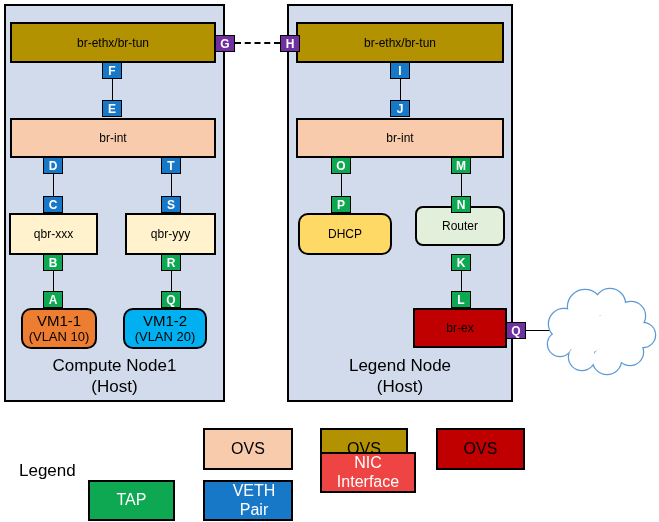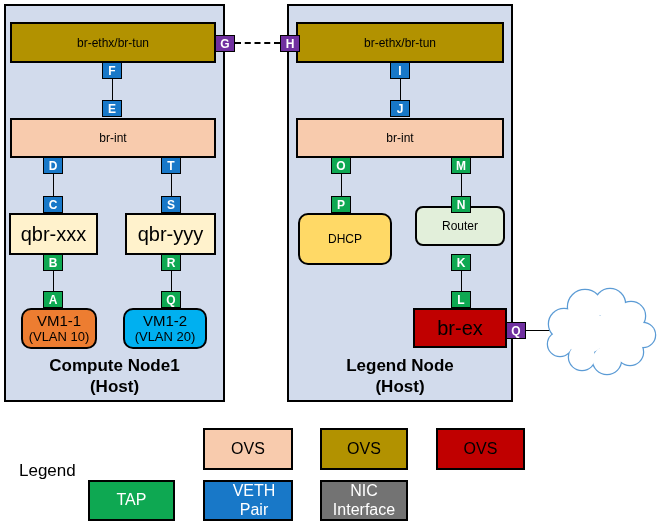--- a/index.html
+++ b/index.html
@@ -14,25 +14,25 @@
   .rounded { border-radius:10px; }
 
   .port { position:absolute; width:20px; height:17px; border:1px solid #000; color:#fff;
           display:flex; align-items:center; justify-content:center;
           font-size:12px; font-weight:600; line-height:1; }
 
   .vline { position:absolute; width:0; border-left:1.5px solid #000; }
   .hline { position:absolute; height:0; border-top:1.5px solid #000; }
   .dline { position:absolute; height:0; border-top:2px dashed #000; }
 
-  .title { position:absolute; text-align:center; font-weight:bold; font-size:17px;
+  .title { position:absolute; text-align:center; font-weight:normal; font-size:17px;
            line-height:1.25; white-space:pre-line; color:#000; }
 
   .big-label { font-size:12px; }
-  .mid-label { font-size:20px;text-align:right; }
+  .mid-label { font-size:12px;text-align:right; }
 
   .vm-name { font-size:15px; line-height:1.15; }
   .vm-vlan { font-size:13px; line-height:1.15; }
 
   .legend-item { position:absolute; border:2px solid #000; display:flex; align-items:center;
                  justify-content:center; text-align:center; font-size:16px; line-height:1.15;
                  white-space:pre-line; }
   .legend-label { position:absolute; font-size:17px; color:#000; }
 
   .cloud-wrap { position:absolute; }
@@ -102,21 +102,21 @@
   <div class="port" style="left: 215px; top: 35px; background-color: rgb(112, 48, 160);">G</div>
 
   <div class="box big-label" style="left: 296px; top: 22px; width: 208px; height: 41px; background-color: rgb(178, 146, 0);">
     <span>br-ethx/br-tun</span>
   </div>
 
   <div class="box big-label" style="left: 296px; top: 118px; width: 208px; height: 40px; background-color: rgb(248, 203, 173);">
     <span>br-int</span>
   </div>
 
-  <div class="box rounded big-label" style="left: 298px; top: 213px; width: 94px; height: 52px; background-color: rgb(255, 217, 102);">
+  <div class="box rounded big-label" style="left: 298px; top: 213px; width: 94px; height: 42px; background-color: rgb(255, 217, 102);">
     <span>DHCP</span>
   </div>
 
   <div class="box rounded big-label" style="left: 415px; top: 206px; width: 90px; height: 40px; border-radius: 8px; background-color: rgb(226, 239, 218);">
     <span>Router</span>
   </div>
 
   <div class="box mid-label" style="left: 413px; top: 308px; width: 94px; height: 40px; background-color: rgb(192, 0, 0);">
     <span>br-ex</span>
   </div>
@@ -171,16 +171,16 @@
 
   <div class="legend-item" style="left: 320px; top: 428px; width: 88px; height: 42px; background-color: rgb(178, 146, 0); color: rgb(0, 0, 0);">OVS</div>
 
   <div class="legend-item" style="left: 436px; top: 428px; width: 89px; height: 42px; background-color: rgb(192, 0, 0); color: rgb(0, 0, 0);">OVS</div>
 
   <div class="legend-item" style="left: 88px; top: 480px; width: 87px; height: 41px; background-color: rgb(14, 168, 82); color: rgb(255, 255, 255);">TAP</div>
 
   <div class="legend-item" style="left: 203px; top: 480px; width: 90px; height: 41px; background-color: rgb(24, 120, 200); color: rgb(255, 255, 255); padding-left: 12px;">VETH
 Pair</div>
 
-  <div class="legend-item" style="left: 320px; top: 480px; width: 88px; height: 41px; background-color: #737373; color: rgb(255, 255, 255);">NIC
+  <div class="legend-item" style="left: 320px; top: 452px; width: 96px; height: 41px; background-color: #ef4444; color: rgb(255, 255, 255);">NIC
 Interface</div>
 
 </div>
 
 </body></html>

